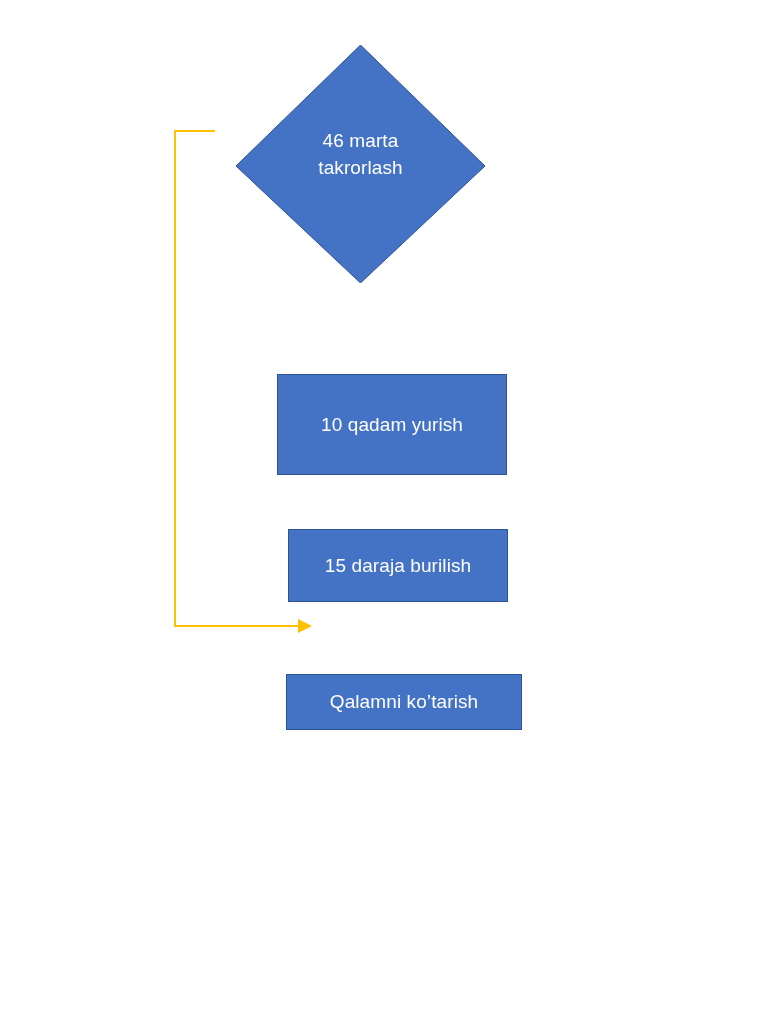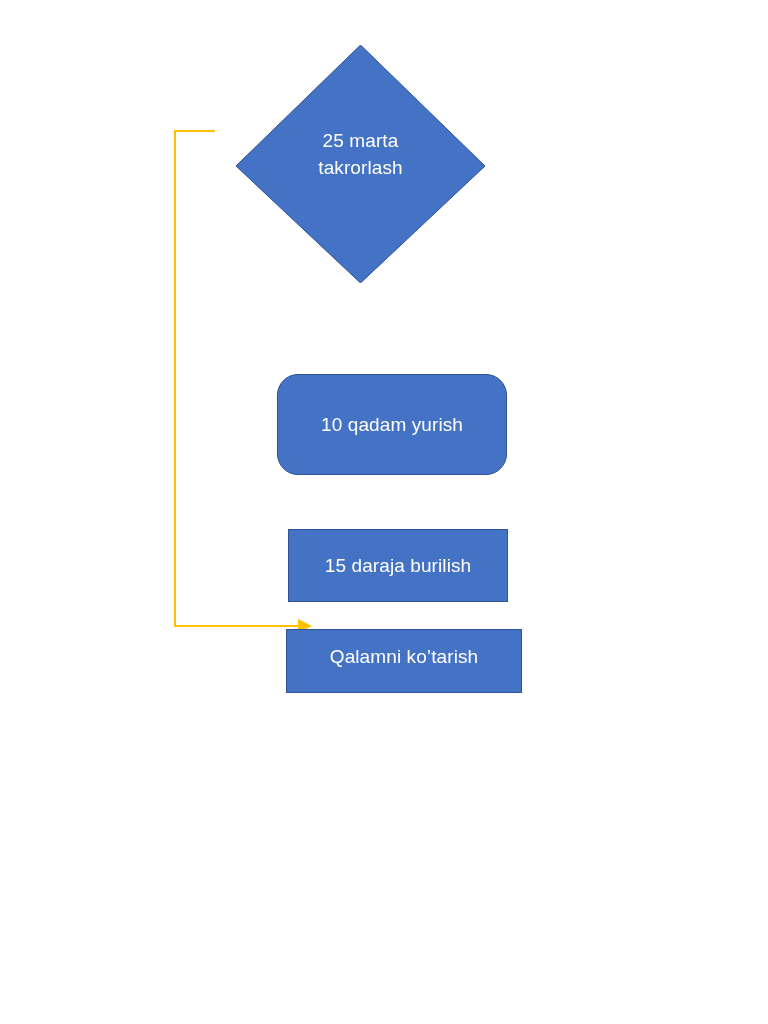--- a/index.html
+++ b/index.html
@@ -53,25 +53,25 @@
     position: absolute;
     background: #4472C4;
     border: 1px solid #2E5496;
     box-sizing: border-box;
   }
   .proc-box .shape-label {
     position: absolute;
     left: 0;
     right: 0;
   }
-  #box-walk   { left: 277px; top: 374px; width: 230px; height: 101px; border-radius: 21px; }
+  #box-walk   { left: 277px; top: 374px; width: 230px; height: 101px; }
   #box-walk   .shape-label { top: 36px; }
   #box-turn   { left: 288px; top: 529px; width: 220px; height: 73px; }
   #box-turn   .shape-label { top: 22px; }
-  #box-penup  { left: 286px; top: 629px; width: 236px; height: 64px; }
+  #box-penup  { left: 286px; top: 674px; width: 236px; height: 56px; }
   #box-penup  .shape-label { top: 13px; }
   #box-setx   { left: 298px; top: 793px; width: 216px; height: 67px; }
   #box-setx   .shape-label { top: 9px; }
   
   #loop-connector {
     position: absolute;
     left: 160px;
     top: 115px;
     width: 165px;
     height: 530px;
@@ -85,21 +85,21 @@
 
   <svg id="loop-connector" viewBox="0 0 165 530" width="165" height="530">
     <path d="M 55 16 L 15 16 L 15 511 L 138 511" fill="none" stroke="#FFC000" stroke-width="2"></path>
     <polygon points="138,504 152,511 138,518" fill="#FFC000"></polygon>
   </svg>
 
   <div class="diamond-wrap">
     <svg class="diamond-svg" viewBox="0 0 249 238" width="249" height="238">
       <polygon points="124.5,0 249,121 124.5,238 0,121" fill="#4472C4" stroke="#2E5496" stroke-width="1"></polygon>
     </svg>
-    <div class="shape-label diamond-text">25 marta
+    <div class="shape-label diamond-text">46 marta
 takrorlash</div>
   </div>
 
   <div class="proc-box" id="box-walk">
     <div class="shape-label">10 qadam yurish</div>
   </div>
 
   <div class="proc-box" id="box-turn">
     <div class="shape-label">15 daraja burilish</div>
   </div>

